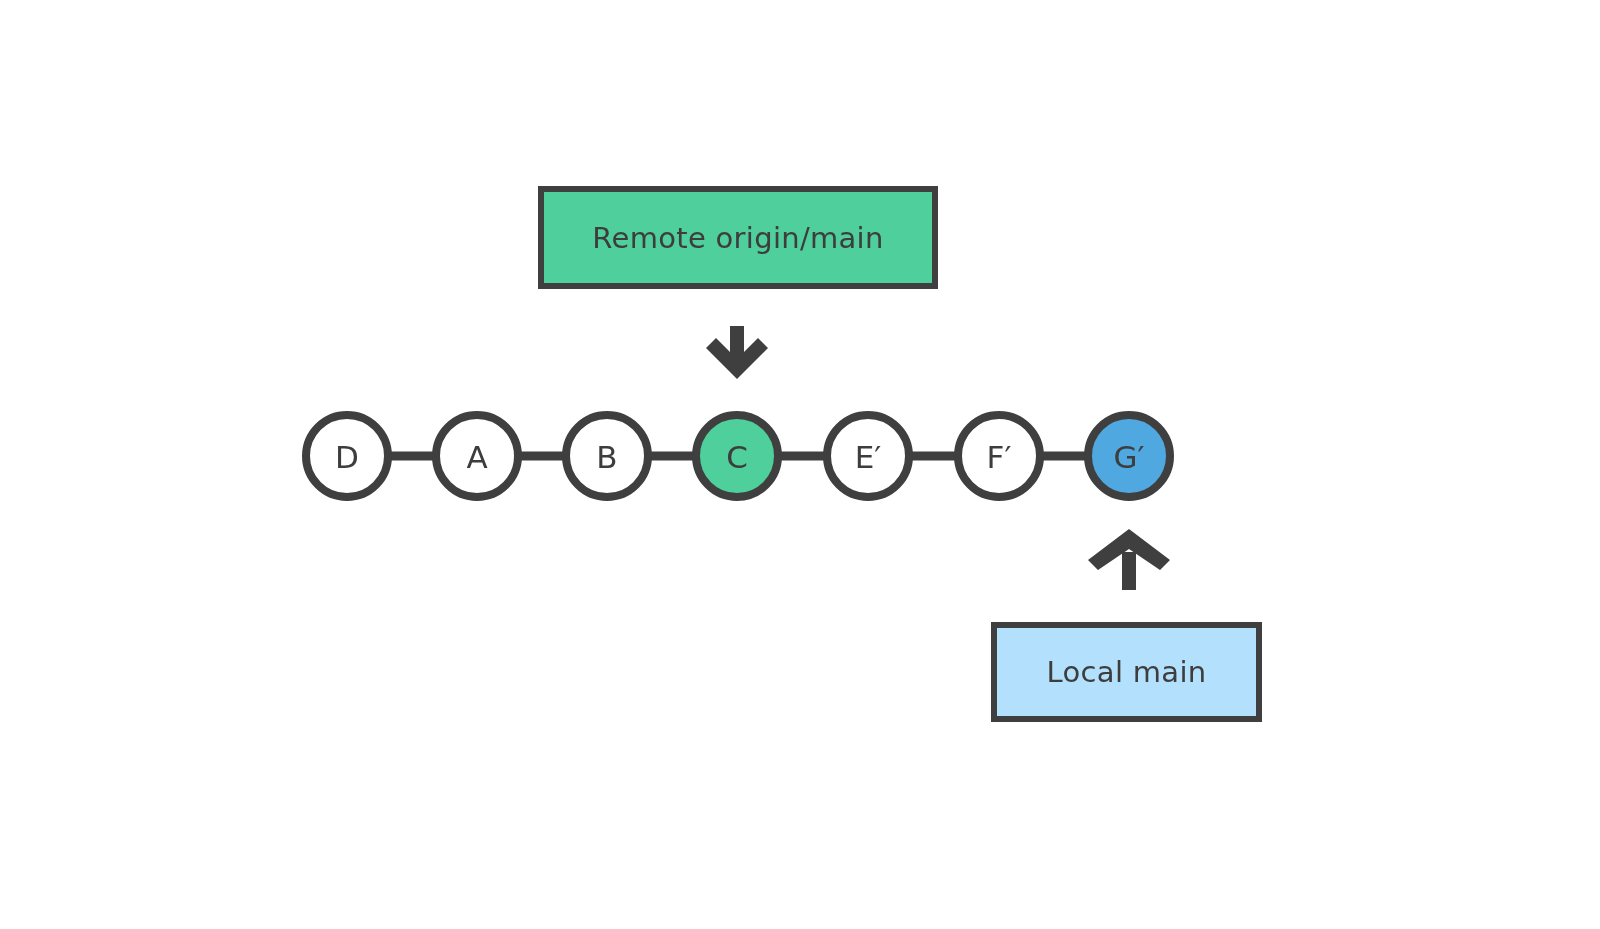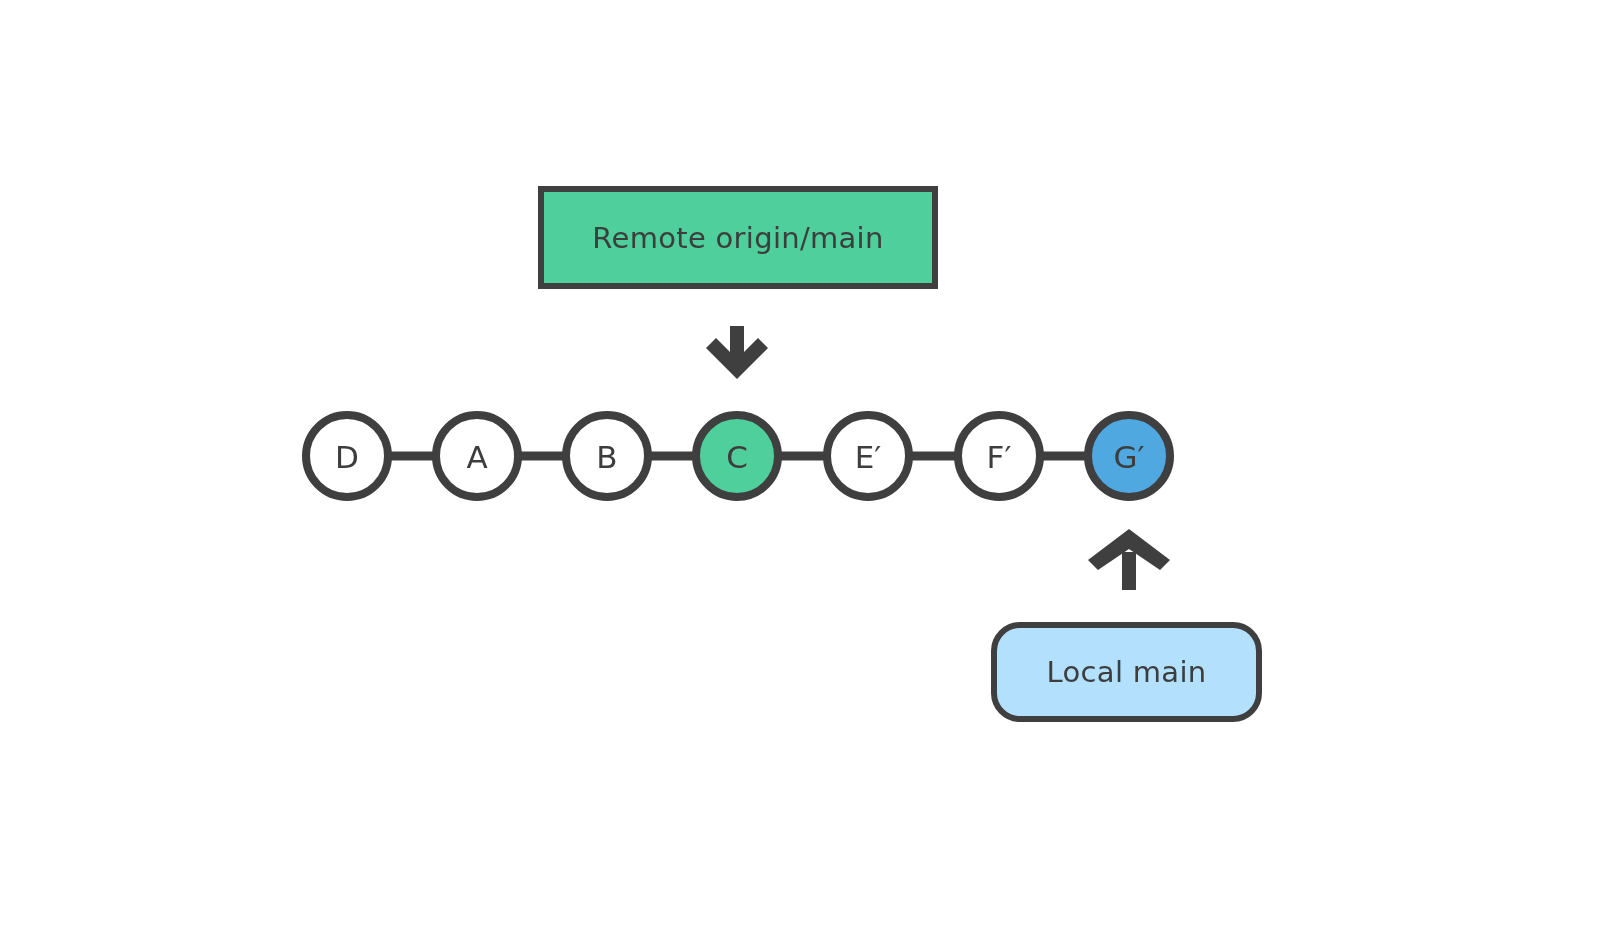--- a/index.html
+++ b/index.html
@@ -40,21 +40,20 @@
     left: 538px;
     top: 186px;
     width: 400px;
     height: 103px;
   }
   #local-box {
     left: 991px;
     top: 622px;
     width: 271px;
     height: 100px;
-    border-radius: 29px;
   }
 
   
   #chain {
     position: absolute;
     left: 0;
     top: 0;
   }
 
   .node-label {

